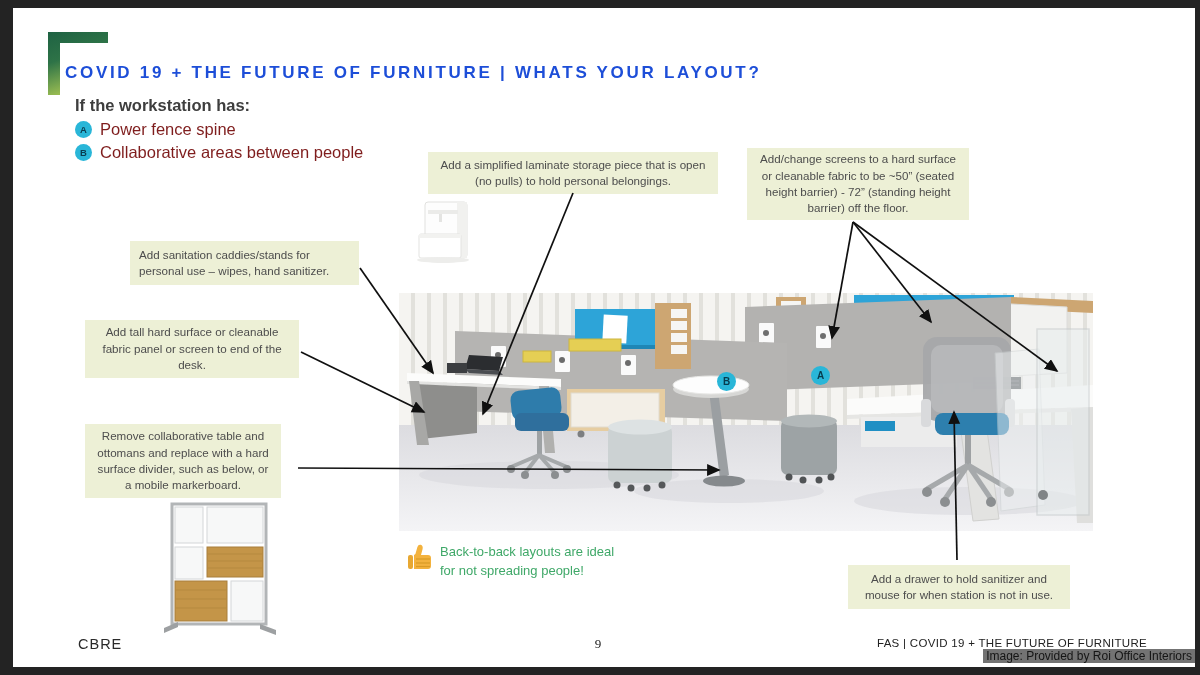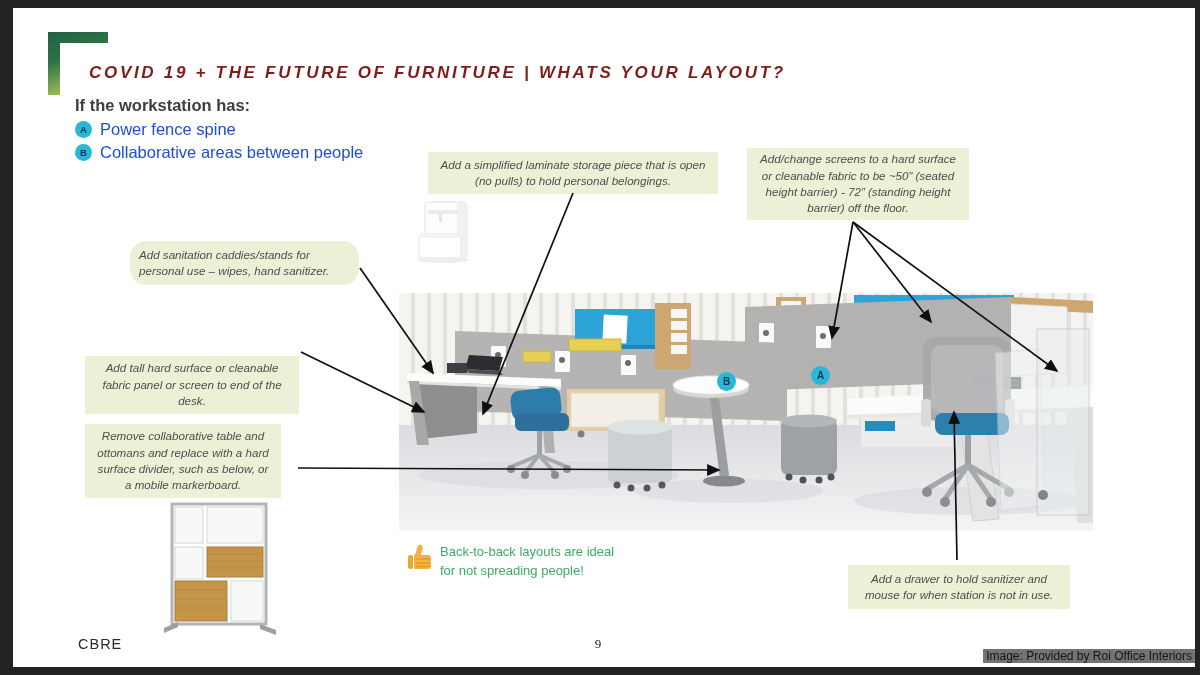--- a/index.html
+++ b/index.html
@@ -1,28 +1,28 @@
 <!DOCTYPE html>
 <html><head>
 <meta charset="utf-8">
 <style>
   html,body{margin:0;padding:0;background:#232323;font-family:"Liberation Sans",sans-serif;}
   .stage{position:relative;width:1200px;height:675px;background:#232323;overflow:hidden;}
   .slide{position:absolute;left:13px;top:8px;width:1182px;height:659px;background:#ffffff;}
   .abs{position:absolute;}
-  .title{left:76px;top:55px;width:980px;font-size:17px;font-weight:800;letter-spacing:2.7px;color:#7f1d1d;white-space:nowrap;font-style:italic;}
+  .title{left:52px;top:55px;width:980px;font-size:17px;font-weight:800;letter-spacing:2.7px;color:#1d4ed8;white-space:nowrap;}
   .intro-heading{left:62px;top:88px;font-size:16.5px;color:#3e3e3e;font-weight:bold;}
   .bullet-row{left:62px;display:flex;align-items:center;gap:8px;}
-  .bullet-row .label{font-size:16.5px;color:#1d4ed8;text-align:right;}
+  .bullet-row .label{font-size:16.5px;color:#7f1d1d;text-align:right;}
   .badge{width:17px;height:17px;border-radius:50%;background:#29b6d8;color:#0a3d50;
          font-size:9.5px;font-weight:bold;display:flex;align-items:center;justify-content:center;flex:0 0 auto;}
   .callout{background:#edf0d6;display:flex;align-items:center;justify-content:center;
            text-align:center;font-size:11.6px;line-height:1.42;color:#4d4d4d;
-           padding:4px 9px;box-sizing:border-box;font-style:italic;}
-  .callout.left-align{text-align:left;justify-content:flex-start;border-radius:16px;}
+           padding:4px 9px;box-sizing:border-box;}
+  .callout.left-align{text-align:left;justify-content:flex-start;}
   .photo{left:386px;top:285px;width:694px;height:238px;overflow:hidden;}
   .marker{width:19px;height:19px;border-radius:50%;background:#29b6d8;color:#073c4e;
           font-size:10px;font-weight:bold;display:flex;align-items:center;justify-content:center;}
   .tip-text{left:427px;top:535px;font-size:13px;line-height:1.45;color:#3fa868;}
   .footer-logo{left:65px;top:628px;font-size:14.5px;letter-spacing:1px;color:#2a2a2a;font-weight:500;}
   .footer-page{left:570px;top:628px;width:30px;text-align:center;font-size:13px;color:#222;font-family:"Liberation Serif",serif;}
   .footer-right{right:48px;top:629px;font-size:11.5px;letter-spacing:0.3px;color:#222;}
   .caption{right:0px;top:641px;font-size:12px;color:#151515;background:#737373;padding:0 3px;}
   .arrows{left:0;top:0;width:1182px;height:659px;pointer-events:none;}
   .thumb{background:#ffffff;}
@@ -53,21 +53,21 @@
       <span class="label">Power fence spine</span>
     </div>
     <div class="abs bullet-row" style="top:135px;">
       <span class="badge">B</span>
       <span class="label">Collaborative areas between people</span>
     </div>
 
     <div class="abs callout" style="left:415px;top:144px;width:290px;height:42px;">Add a simplified laminate storage piece that is open (no pulls) to hold personal belongings.</div>
     <div class="abs callout" style="left:734px;top:140px;width:222px;height:72px;text-align:center;">Add/change screens to a hard surface or cleanable fabric to be ~50” (seated height barrier) - 72” (standing height barrier) off the floor.</div>
     <div class="abs callout left-align" style="left:117px;top:233px;width:229px;height:44px;">Add sanitation caddies/stands for personal use – wipes, hand sanitizer.</div>
-    <div class="abs callout" style="left:72px;top:312px;width:214px;height:58px;margin-top:36px;">Add tall hard surface or cleanable fabric panel or screen to end of the desk.</div>
+    <div class="abs callout" style="left:72px;top:312px;width:214px;height:58px;">Add tall hard surface or cleanable fabric panel or screen to end of the desk.</div>
     <div class="abs callout" style="left:72px;top:416px;width:196px;height:74px;">Remove collaborative table and ottomans and replace with a hard surface divider, such as below, or a mobile markerboard.</div>
     <div class="abs callout" style="left:835px;top:557px;width:222px;height:44px;">Add a drawer to hold sanitizer and mouse for when station is not in use.</div>
 
     <div class="abs thumb" style="left:392px;top:190px;width:78px;height:70px;">
       <svg width="78" height="70" viewBox="0 0 78 70">
         <rect x="20" y="4" width="42" height="56" rx="3" fill="#fdfdfd" stroke="#e1e1df"></rect>
         <rect x="52" y="4" width="10" height="56" fill="#f1f1ef"></rect>
         <rect x="23" y="12" width="30" height="4" fill="#ebebe9"></rect>
         <rect x="34" y="16" width="3" height="8" fill="#e4e4e2"></rect>
         <rect x="14" y="36" width="42" height="24" rx="2" fill="#ffffff" stroke="#e3e3e1"></rect>
@@ -279,16 +279,17 @@
           <line x1="13" y1="26.5" x2="27" y2="26.5"></line>
         </g>
     </svg>
     <div class="abs tip-text">
       <div>Back-to-back layouts are ideal</div>
       <div>for not spreading people!</div>
     </div>
 
     <div class="abs footer-logo">CBRE</div>
     <div class="abs footer-page">9</div>
+    <div class="abs footer-right">FAS | COVID 19 + THE FUTURE OF FURNITURE</div>
     <div class="abs caption">Image: Provided by Roi Office Interiors</div>
 
   </div>
 </div>
 
 </body></html>

